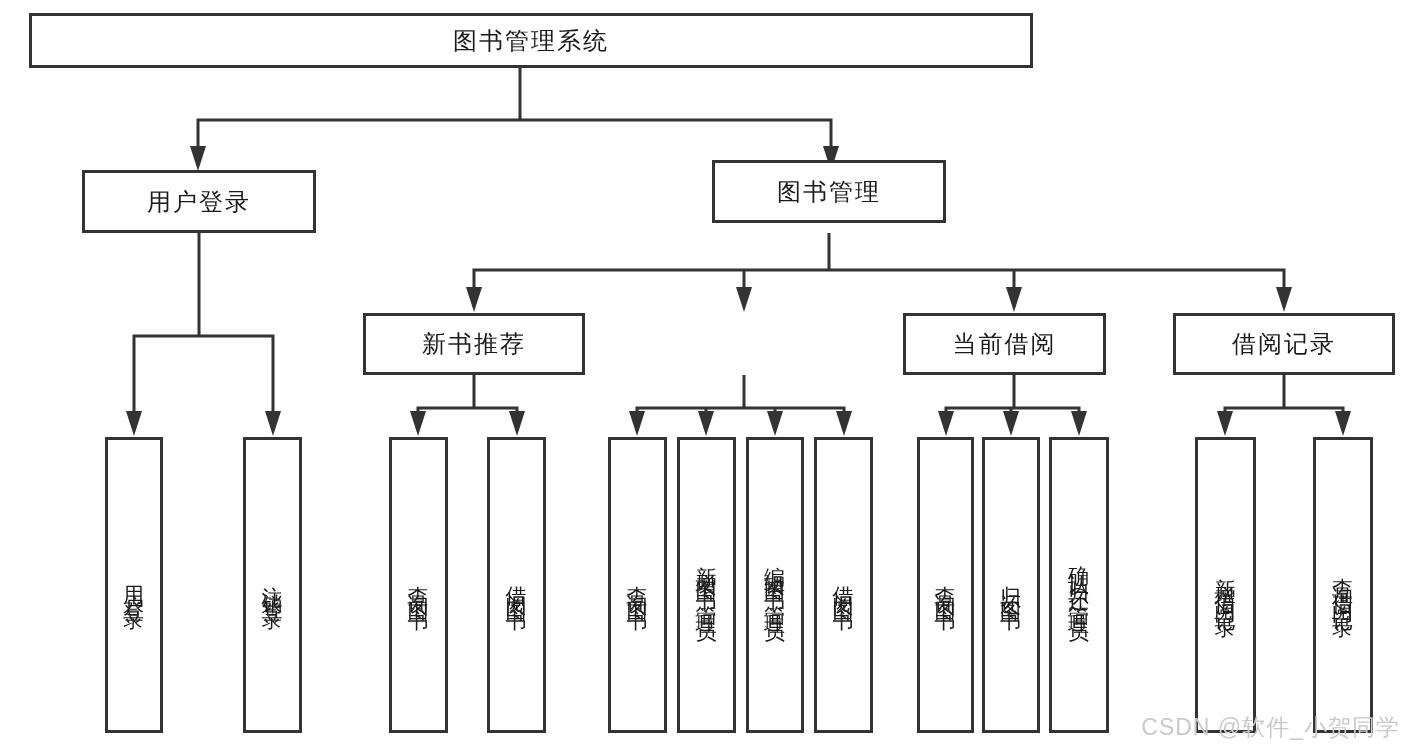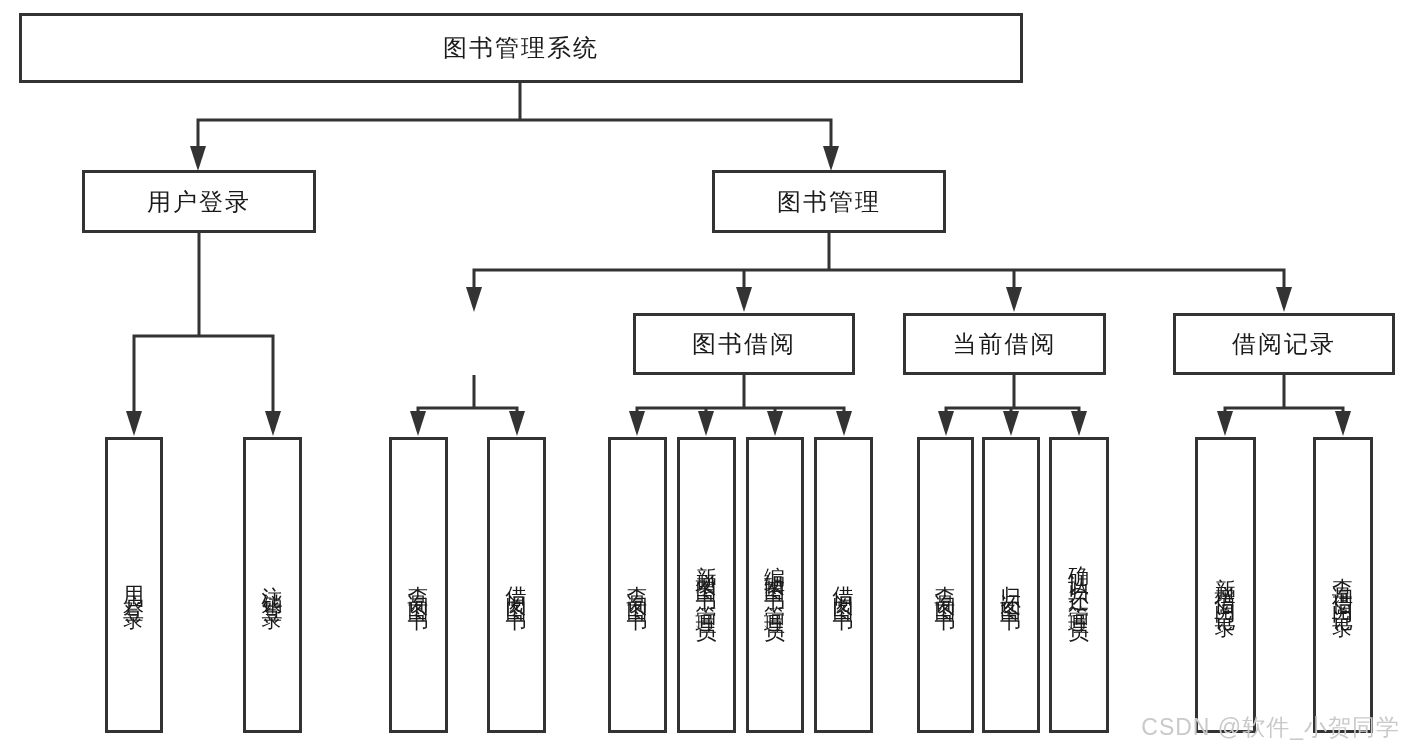--- a/index.html
+++ b/index.html
@@ -92,26 +92,26 @@
       <polygon points="767,411 783,411 775,436"></polygon>
       <polygon points="836,411 852,411 844,436"></polygon>
       <polygon points="938,411 954,411 946,436"></polygon>
       <polygon points="1003,411 1019,411 1011,436"></polygon>
       <polygon points="1071,411 1087,411 1079,436"></polygon>
       <polygon points="1217,411 1233,411 1225,436"></polygon>
       <polygon points="1335,411 1351,411 1343,436"></polygon>
     </g>
   </svg>
 
-  <div class="hbox" style="left:19px;top:13px;width:1004px;height:70px">图书管理系统</div>
+  <div class="hbox" style="left:29px;top:13px;width:1004px;height:55px">图书管理系统</div>
 
   <div class="hbox" style="left:82px;top:170px;width:234px;height:63px">用户登录</div>
-  <div class="hbox" style="left:712px;top:170px;width:234px;height:63px">图书管理</div>
+  <div class="hbox" style="left:712px;top:160px;width:234px;height:63px">图书管理</div>
 
-  <div class="hbox" style="left:633px;top:313px;width:222px;height:62px">图书借阅</div>
+  <div class="hbox" style="left:363px;top:313px;width:222px;height:62px">新书推荐</div>
   <div class="hbox" style="left:903px;top:313px;width:203px;height:62px">当前借阅</div>
   <div class="hbox" style="left:1173px;top:313px;width:222px;height:62px">借阅记录</div>
 
   <div class="vbox" style="left:105px;top:437px;width:58px;height:296px">用户登录</div>
   <div class="vbox" style="left:243px;top:437px;width:59px;height:296px">注销登录</div>
 
   <div class="vbox" style="left:389px;top:437px;width:59px;height:296px">查询图书</div>
   <div class="vbox" style="left:487px;top:437px;width:59px;height:296px">借阅图书</div>
 
   <div class="vbox" style="left:608px;top:437px;width:59px;height:296px">查询图书</div>

